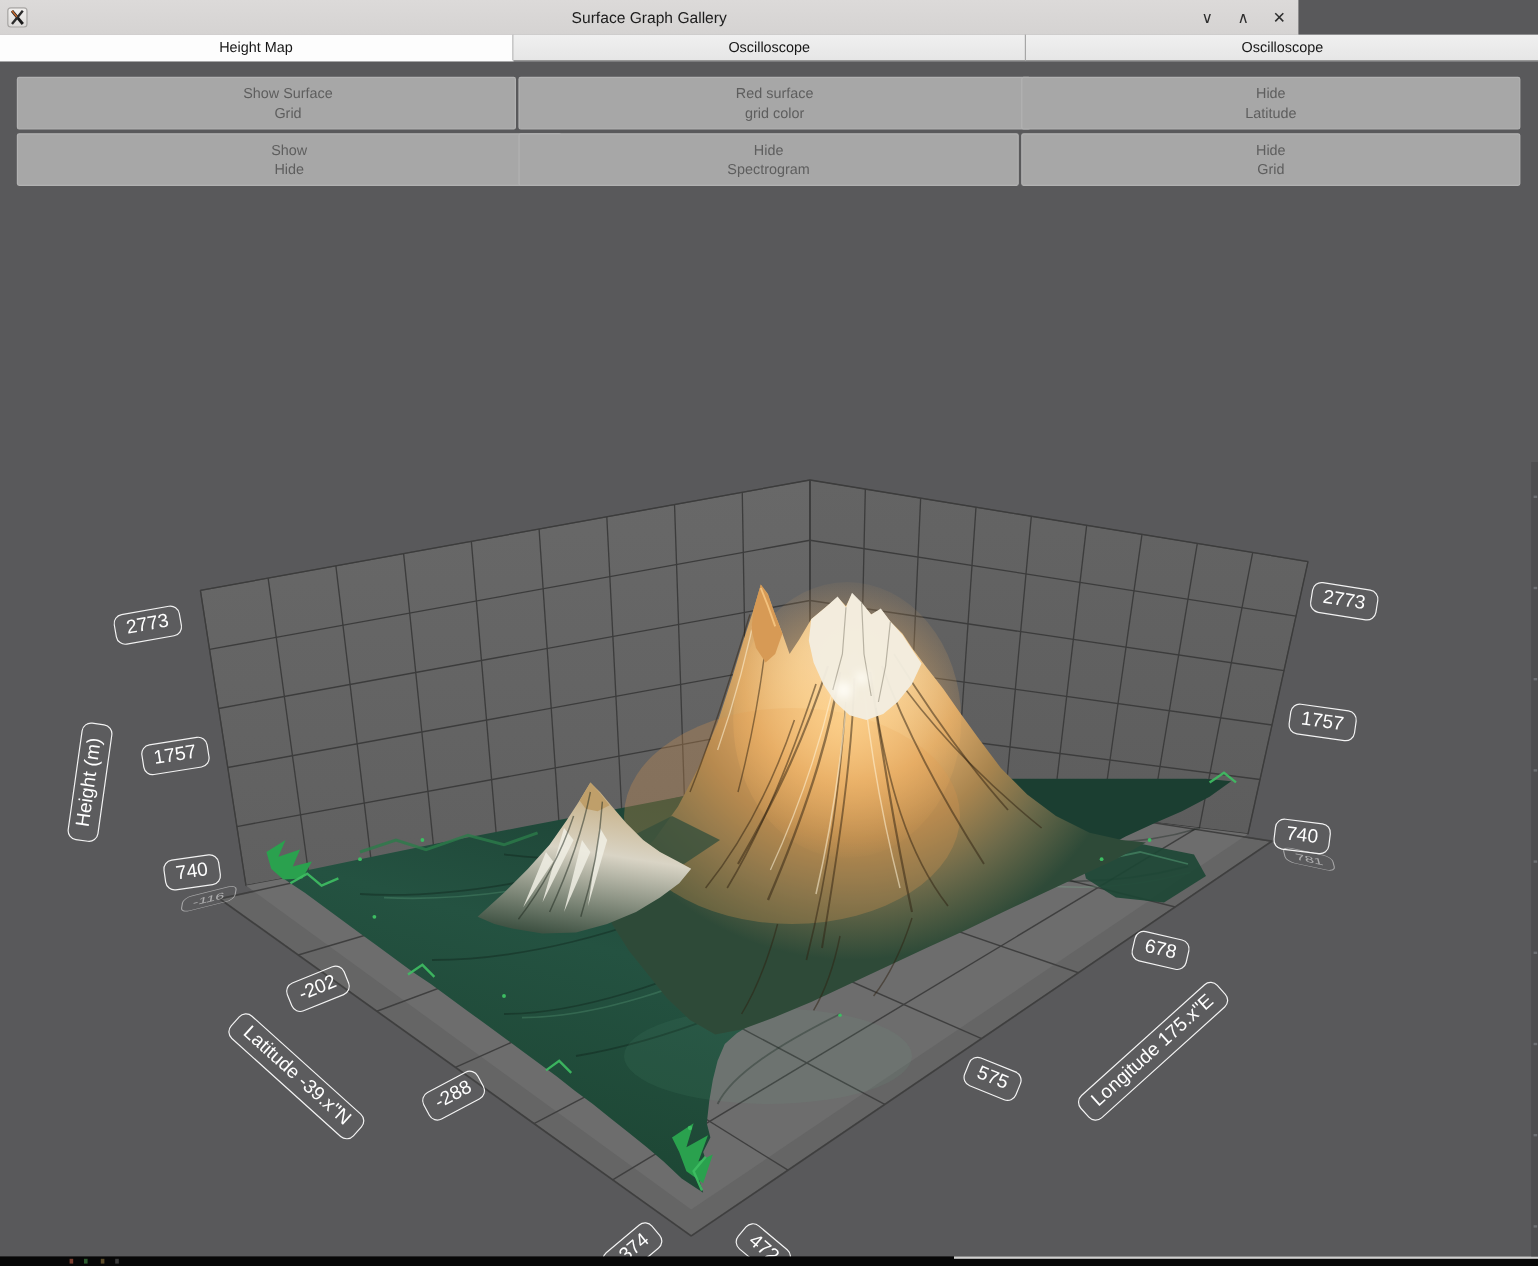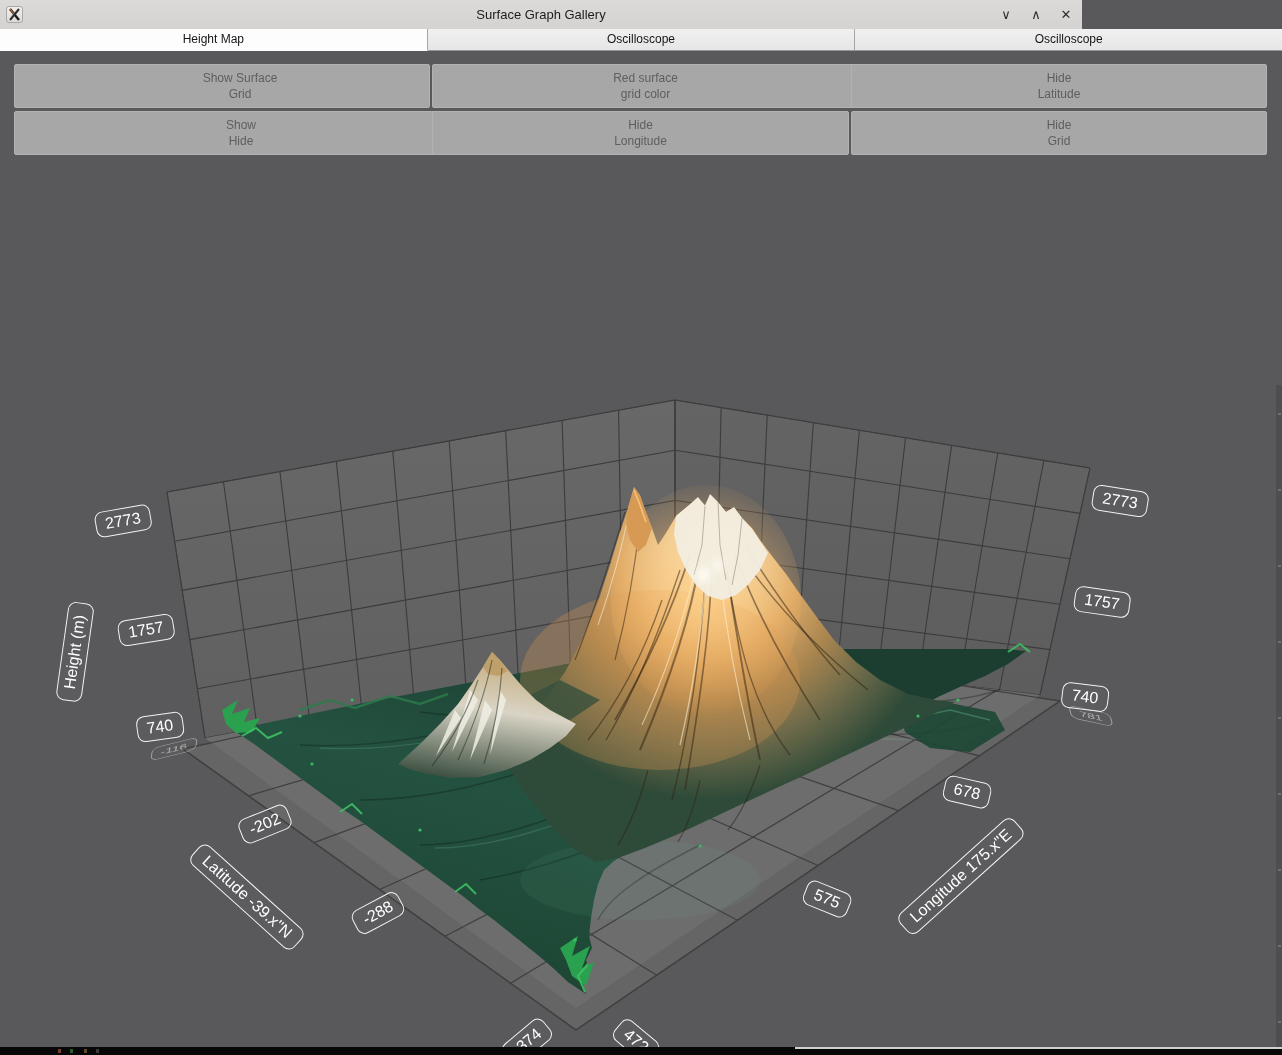--- a/index.html
+++ b/index.html
@@ -319,21 +319,21 @@
 <div class="toolbar-btn" style="left:851px;top:64px;width:416px;">
   <span>Hide</span>
   <span>Latitude</span>
 </div>
 <div class="toolbar-btn" style="left:14px;top:111px;width:454px;">
   <span>Show</span>
   <span>Hide</span>
 </div>
 <div class="toolbar-btn" style="left:432px;top:111px;width:417px;">
   <span>Hide</span>
-  <span>Longitude</span>
+  <span>Spectrogram</span>
 </div>
 <div class="toolbar-btn" style="left:851px;top:111px;width:416px;">
   <span>Hide</span>
   <span>Grid</span>
 </div>
 
 <div class="axis-title" style="left:75px;top:652px;transform:translate(-50%,-50%) rotate(-82deg);">Height (m)</div>
 <div class="tick" style="left:123px;top:521px;transform:translate(-50%,-50%) rotate(-10deg);">2773</div>
 <div class="tick" style="left:146px;top:630px;transform:translate(-50%,-50%) rotate(-9deg);">1757</div>
 <div class="tick" style="left:160px;top:727px;transform:translate(-50%,-50%) rotate(-8deg);">740</div>

